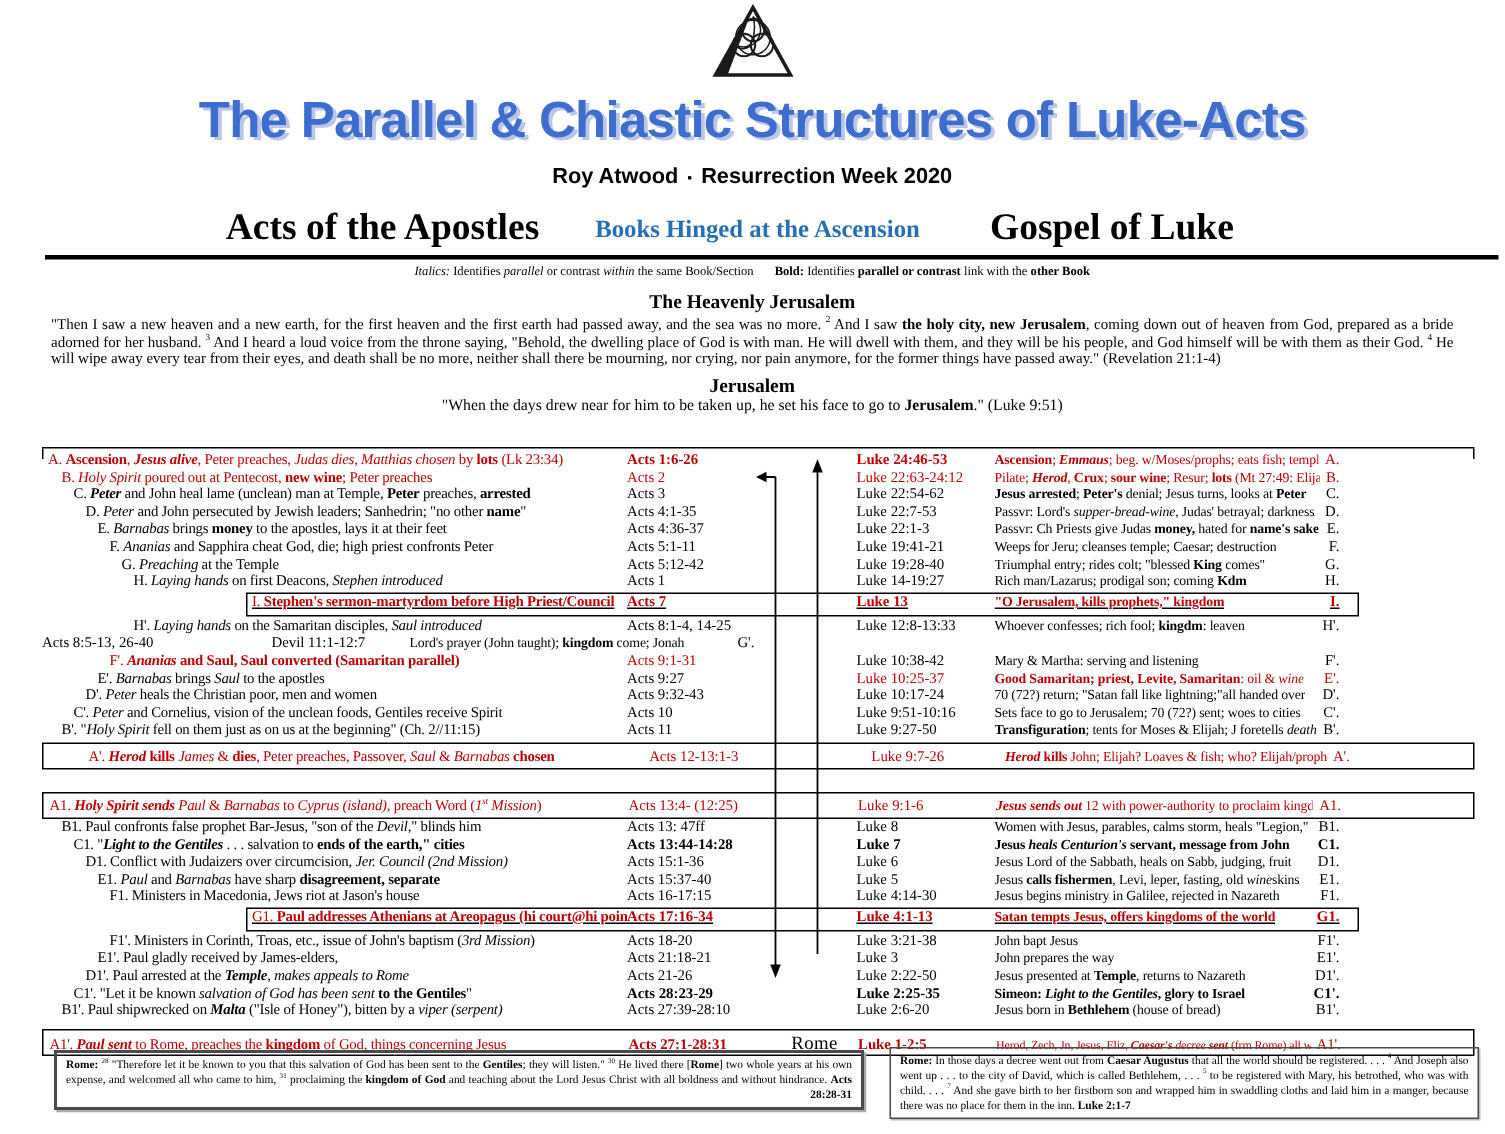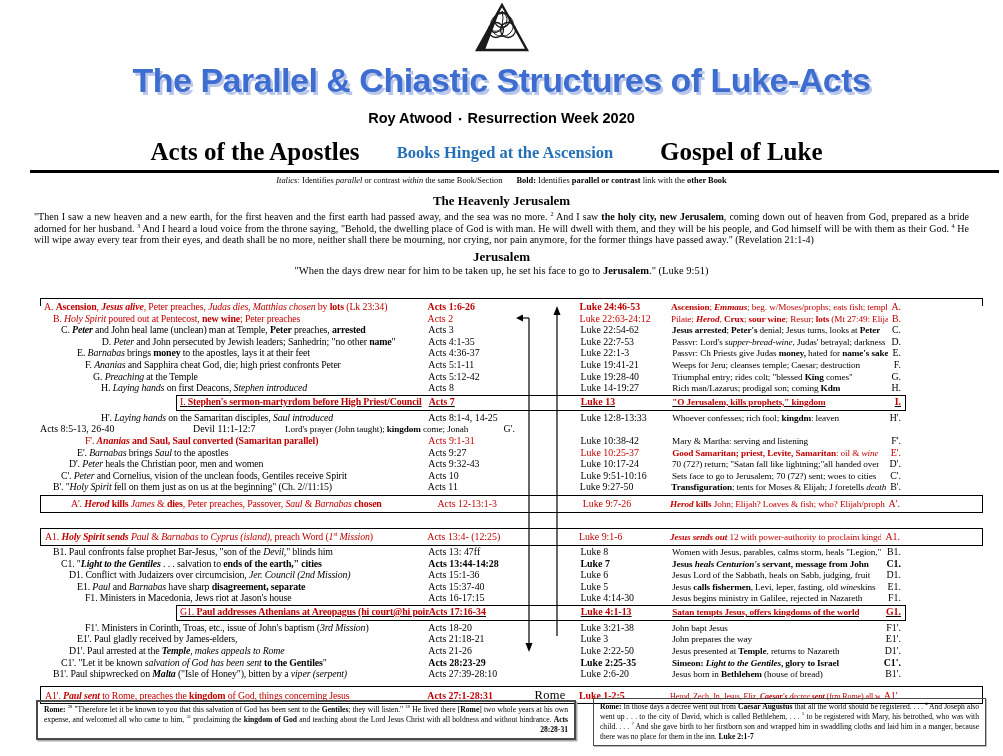--- a/index.html
+++ b/index.html
@@ -15,21 +15,21 @@
   .ch-acts{left:0;width:510px;text-align:center;font-size:25px;}
   .ch-hinge{left:365px;width:280px;text-align:center;font-size:16.5px;color:#2470B8;bottom:3px;}
   .ch-luke{left:660px;width:300px;text-align:left;font-size:25px;}
   .rule{height:3px;background:#000;margin:4px 4px 0 30px;}
   .legend{margin-top:3px;text-align:center;font-size:8.4px;}
   .legend .leg2{margin-left:14px;}
   .hj-head{margin-top:8px;text-align:center;font-weight:bold;font-size:13px;}
   .hj-text{margin:2px 34px 0;font-size:10px;line-height:1.16;text-align:justify;}
   .jer-head{margin-top:3px;text-align:center;font-weight:bold;font-size:13px;}
   .jer-quote{margin-top:0;text-align:center;font-size:10.5px;}
-  .tables{position:absolute;left:40px;right:20px;top:298px;}
+  .tables{position:absolute;left:28px;right:20px;top:298px;}
   .midarrows{position:absolute;left:475px;top:2px;pointer-events:none;}
   .s1{position:relative;border-top:1px solid #000;padding-top:2px;}
   .s1::before,.s1::after{content:"";position:absolute;top:0;width:1px;height:7px;background:#000;}
   .s1::before{left:0}.s1::after{right:0}
   .s2{margin-top:15px;}
   .crow{position:relative;display:flex;align-items:baseline;height:11.6px;line-height:11.6px;padding-right:82px;}
   .boxfull{border:1px solid #000;height:15px;line-height:14px;padding-top:1px;}
   .s1 .boxfull{margin-top:2px;}
   .s2 .boxfull:last-child{margin-top:6px;}
   .rowhinge{height:16px;line-height:13.5px;margin:1px 0;text-decoration:underline;}
@@ -123,21 +123,21 @@
           <div class="cl" style="padding-left: 21px;">C. <b><i>Peter</i></b> and John heal lame (unclean) man at Temple, <b>Peter</b> preaches, <b>arrested</b></div>
           <div class="ca">Acts 3</div>
           <div class="cm"></div>
           <div class="ck">Luke 22:54-62</div>
           <div class="cr">
             <span class="crt"><b>Jesus arrested</b>; <b>Peter's</b> denial; Jesus turns, looks at <b>Peter</b></span>
             <span class="crl">C.</span>
           </div>
         </div>
         <div class="crow">
-          <div class="cl" style="padding-left: 29px; text-align: center;">D. <i>Peter</i> and John persecuted by Jewish leaders; Sanhedrin; "no other <b>name</b>"</div>
+          <div class="cl" style="padding-left: 29px;">D. <i>Peter</i> and John persecuted by Jewish leaders; Sanhedrin; "no other <b>name</b>"</div>
           <div class="ca">Acts 4:1-35</div>
           <div class="cm"></div>
           <div class="ck">Luke 22:7-53</div>
           <div class="cr">
             <span class="crt">Passvr: Lord's <i>supper-bread-wine</i>, Judas' betrayal; darkness</span>
             <span class="crl">D.</span>
           </div>
         </div>
         <div class="crow">
           <div class="cl" style="padding-left: 37px;">E. <i>Barnabas</i> brings <b>money</b> to the apostles, lays it at their feet</div>
@@ -164,21 +164,21 @@
           <div class="ca">Acts 5:12-42</div>
           <div class="cm"></div>
           <div class="ck">Luke 19:28-40</div>
           <div class="cr">
             <span class="crt">Triumphal entry; rides colt; "blessed <b>King</b> comes"</span>
             <span class="crl">G.</span>
           </div>
         </div>
         <div class="crow">
           <div class="cl" style="padding-left: 61px;">H. <i>Laying hands</i> on first Deacons, <i>Stephen introduced</i></div>
-          <div class="ca">Acts 8</div>
+          <div class="ca">Acts 1</div>
           <div class="cm"></div>
           <div class="ck">Luke 14-19:27</div>
           <div class="cr">
             <span class="crt">Rich man/Lazarus; prodigal son; coming <b>Kdm</b></span>
             <span class="crl">H.</span>
           </div>
         </div>
         <div class="crow rowhinge">
           <div class="hinge-box"></div>
           <div class="cl red" style="padding-left: 140px;">I. <b>Stephen's sermon-martyrdom before High Priest/Council</b></div>

